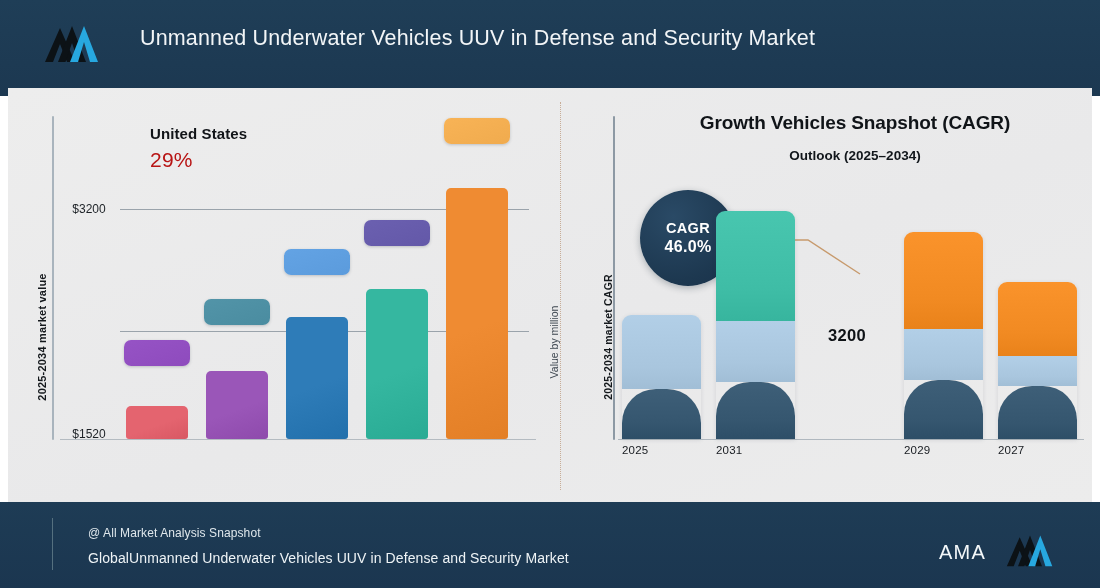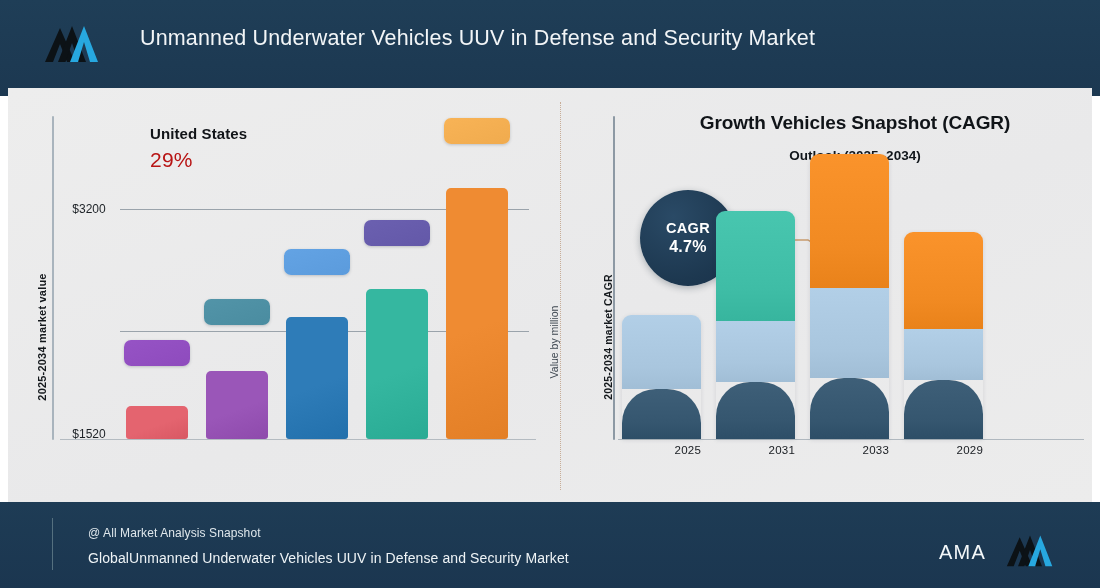--- a/index.html
+++ b/index.html
@@ -285,21 +285,21 @@
     border-radius: 9px 9px 0 0;
     overflow: hidden;
     box-shadow: 0 1px 4px rgba(40,55,70,0.13);
   }
   .seg { position: absolute; left: 0; width: 100%; }
   .seg-bot { bottom: 0; border-radius: 34px 34px 0 0; }
   .rxlabel {
     position: absolute;
     top: 306px;
     width: 79px;
-    text-align: right;
+    text-align: left;
     font-size: 11.5px;
     color: #171b20;
     letter-spacing: 0.2px;
   }
 
   
   .footer {
     position: absolute;
     left: 0; top: 502px;
     width: 1100px;
@@ -407,21 +407,21 @@
 
       <div class="r-title">Growth Vehicles Snapshot (CAGR)</div>
       <div class="r-sub">Outlook (2025–2034)</div>
 
       <svg class="connector" aria-hidden="true">
         <polyline points="176,152 248,152 300,186" fill="none" stroke="#c79a6d" stroke-width="1.4"></polyline>
       </svg>
 
       <div class="cagr-badge">
         <span class="cagr-label">CAGR</span>
-        <span class="cagr-value">4.7%</span>
+        <span class="cagr-value">46.0%</span>
       </div>
 
       <div class="peak-label">3200</div>
 
       <div class="baseline-right"></div>
       <div class="bars-right" id="right-bars">
           <div style="position: absolute; left: 0px; bottom: 0px; width: 79px; height: 301px;">
             <div class="rbar" style="height: 123.784px;">
               <div class="seg seg-bot" style="bottom: 0px; height: 49.8698px; background: linear-gradient(rgb(62, 95, 120) 0%, rgb(53, 86, 111) 70%, rgb(45, 78, 103) 100%);"></div>
               <div class="seg" style="bottom: 49.8698px; height: 73.9142px; background: linear-gradient(rgb(178, 207, 231) 0%, rgb(169, 198, 222) 70%, rgb(161, 190, 214) 100%);"></div>
@@ -429,35 +429,35 @@
             <div class="rxlabel">2025</div>
           </div>
           <div style="position: absolute; left: 94px; bottom: 0px; width: 58px; height: 301px;">
             <div class="rbar" style="height: 227.976px;">
               <div class="seg seg-bot" style="bottom: 0px; height: 56.9941px; background: linear-gradient(rgb(62, 95, 120) 0%, rgb(53, 86, 111) 70%, rgb(45, 78, 103) 100%);"></div>
               <div class="seg" style="bottom: 56.9941px; height: 60.5562px; background: linear-gradient(rgb(178, 207, 231) 0%, rgb(169, 198, 222) 70%, rgb(161, 190, 214) 100%);"></div>
               <div class="seg" style="bottom: 117.55px; height: 110.426px; background: linear-gradient(rgb(72, 198, 175) 0%, rgb(63, 189, 166) 70%, rgb(55, 181, 158) 100%);"></div>
             </div>
             <div class="rxlabel">2031</div>
           </div>
-          <div style="position: absolute; left: 188px; bottom: 0px; width: 79px; height: 301px;">
-            <div class="rbar" style="height: 284.97px;">
-              <div class="seg seg-bot" style="bottom: 0px; height: 61.4467px; background: linear-gradient(rgb(62, 95, 120) 0%, rgb(53, 86, 111) 70%, rgb(45, 78, 103) 100%);"></div>
-              <div class="seg" style="bottom: 61.4467px; height: 89.9438px; background: linear-gradient(rgb(178, 207, 231) 0%, rgb(169, 198, 222) 70%, rgb(161, 190, 214) 100%);"></div>
-              <div class="seg" style="bottom: 151.391px; height: 133.58px; background: linear-gradient(rgb(250, 147, 43) 0%, rgb(241, 138, 34) 70%, rgb(233, 130, 26) 100%);"></div>
-            </div>
-            <div class="rxlabel">2033</div>
-          </div>
           <div style="position: absolute; left: 282px; bottom: 0px; width: 93px; height: 301px;">
             <div class="rbar" style="height: 207.494px;">
               <div class="seg seg-bot" style="bottom: 0px; height: 58.7751px; background: linear-gradient(rgb(62, 95, 120) 0%, rgb(53, 86, 111) 70%, rgb(45, 78, 103) 100%);"></div>
               <div class="seg" style="bottom: 58.7751px; height: 51.6509px; background: linear-gradient(rgb(178, 207, 231) 0%, rgb(169, 198, 222) 70%, rgb(161, 190, 214) 100%);"></div>
               <div class="seg" style="bottom: 110.426px; height: 97.068px; background: linear-gradient(rgb(250, 147, 43) 0%, rgb(241, 138, 34) 70%, rgb(233, 130, 26) 100%);"></div>
             </div>
             <div class="rxlabel">2029</div>
+          </div>
+          <div style="position: absolute; left: 376px; bottom: 0px; width: 79px; height: 301px;">
+            <div class="rbar" style="height: 156.734px;">
+              <div class="seg seg-bot" style="bottom: 0px; height: 53.432px; background: linear-gradient(rgb(62, 95, 120) 0%, rgb(53, 86, 111) 70%, rgb(45, 78, 103) 100%);"></div>
+              <div class="seg" style="bottom: 53.432px; height: 29.3876px; background: linear-gradient(rgb(178, 207, 231) 0%, rgb(169, 198, 222) 70%, rgb(161, 190, 214) 100%);"></div>
+              <div class="seg" style="bottom: 82.8195px; height: 73.9142px; background: linear-gradient(rgb(250, 147, 43) 0%, rgb(241, 138, 34) 70%, rgb(233, 130, 26) 100%);"></div>
+            </div>
+            <div class="rxlabel">2027</div>
           </div>
         </div>
     </div>
 
   </div>
 
   <div class="footer">
     <div class="footer-rule"></div>
     <div class="footer-l1">@ All Market Analysis Snapshot</div>
     <div class="footer-l2">GlobalUnmanned Underwater Vehicles UUV in Defense and Security Market</div>

